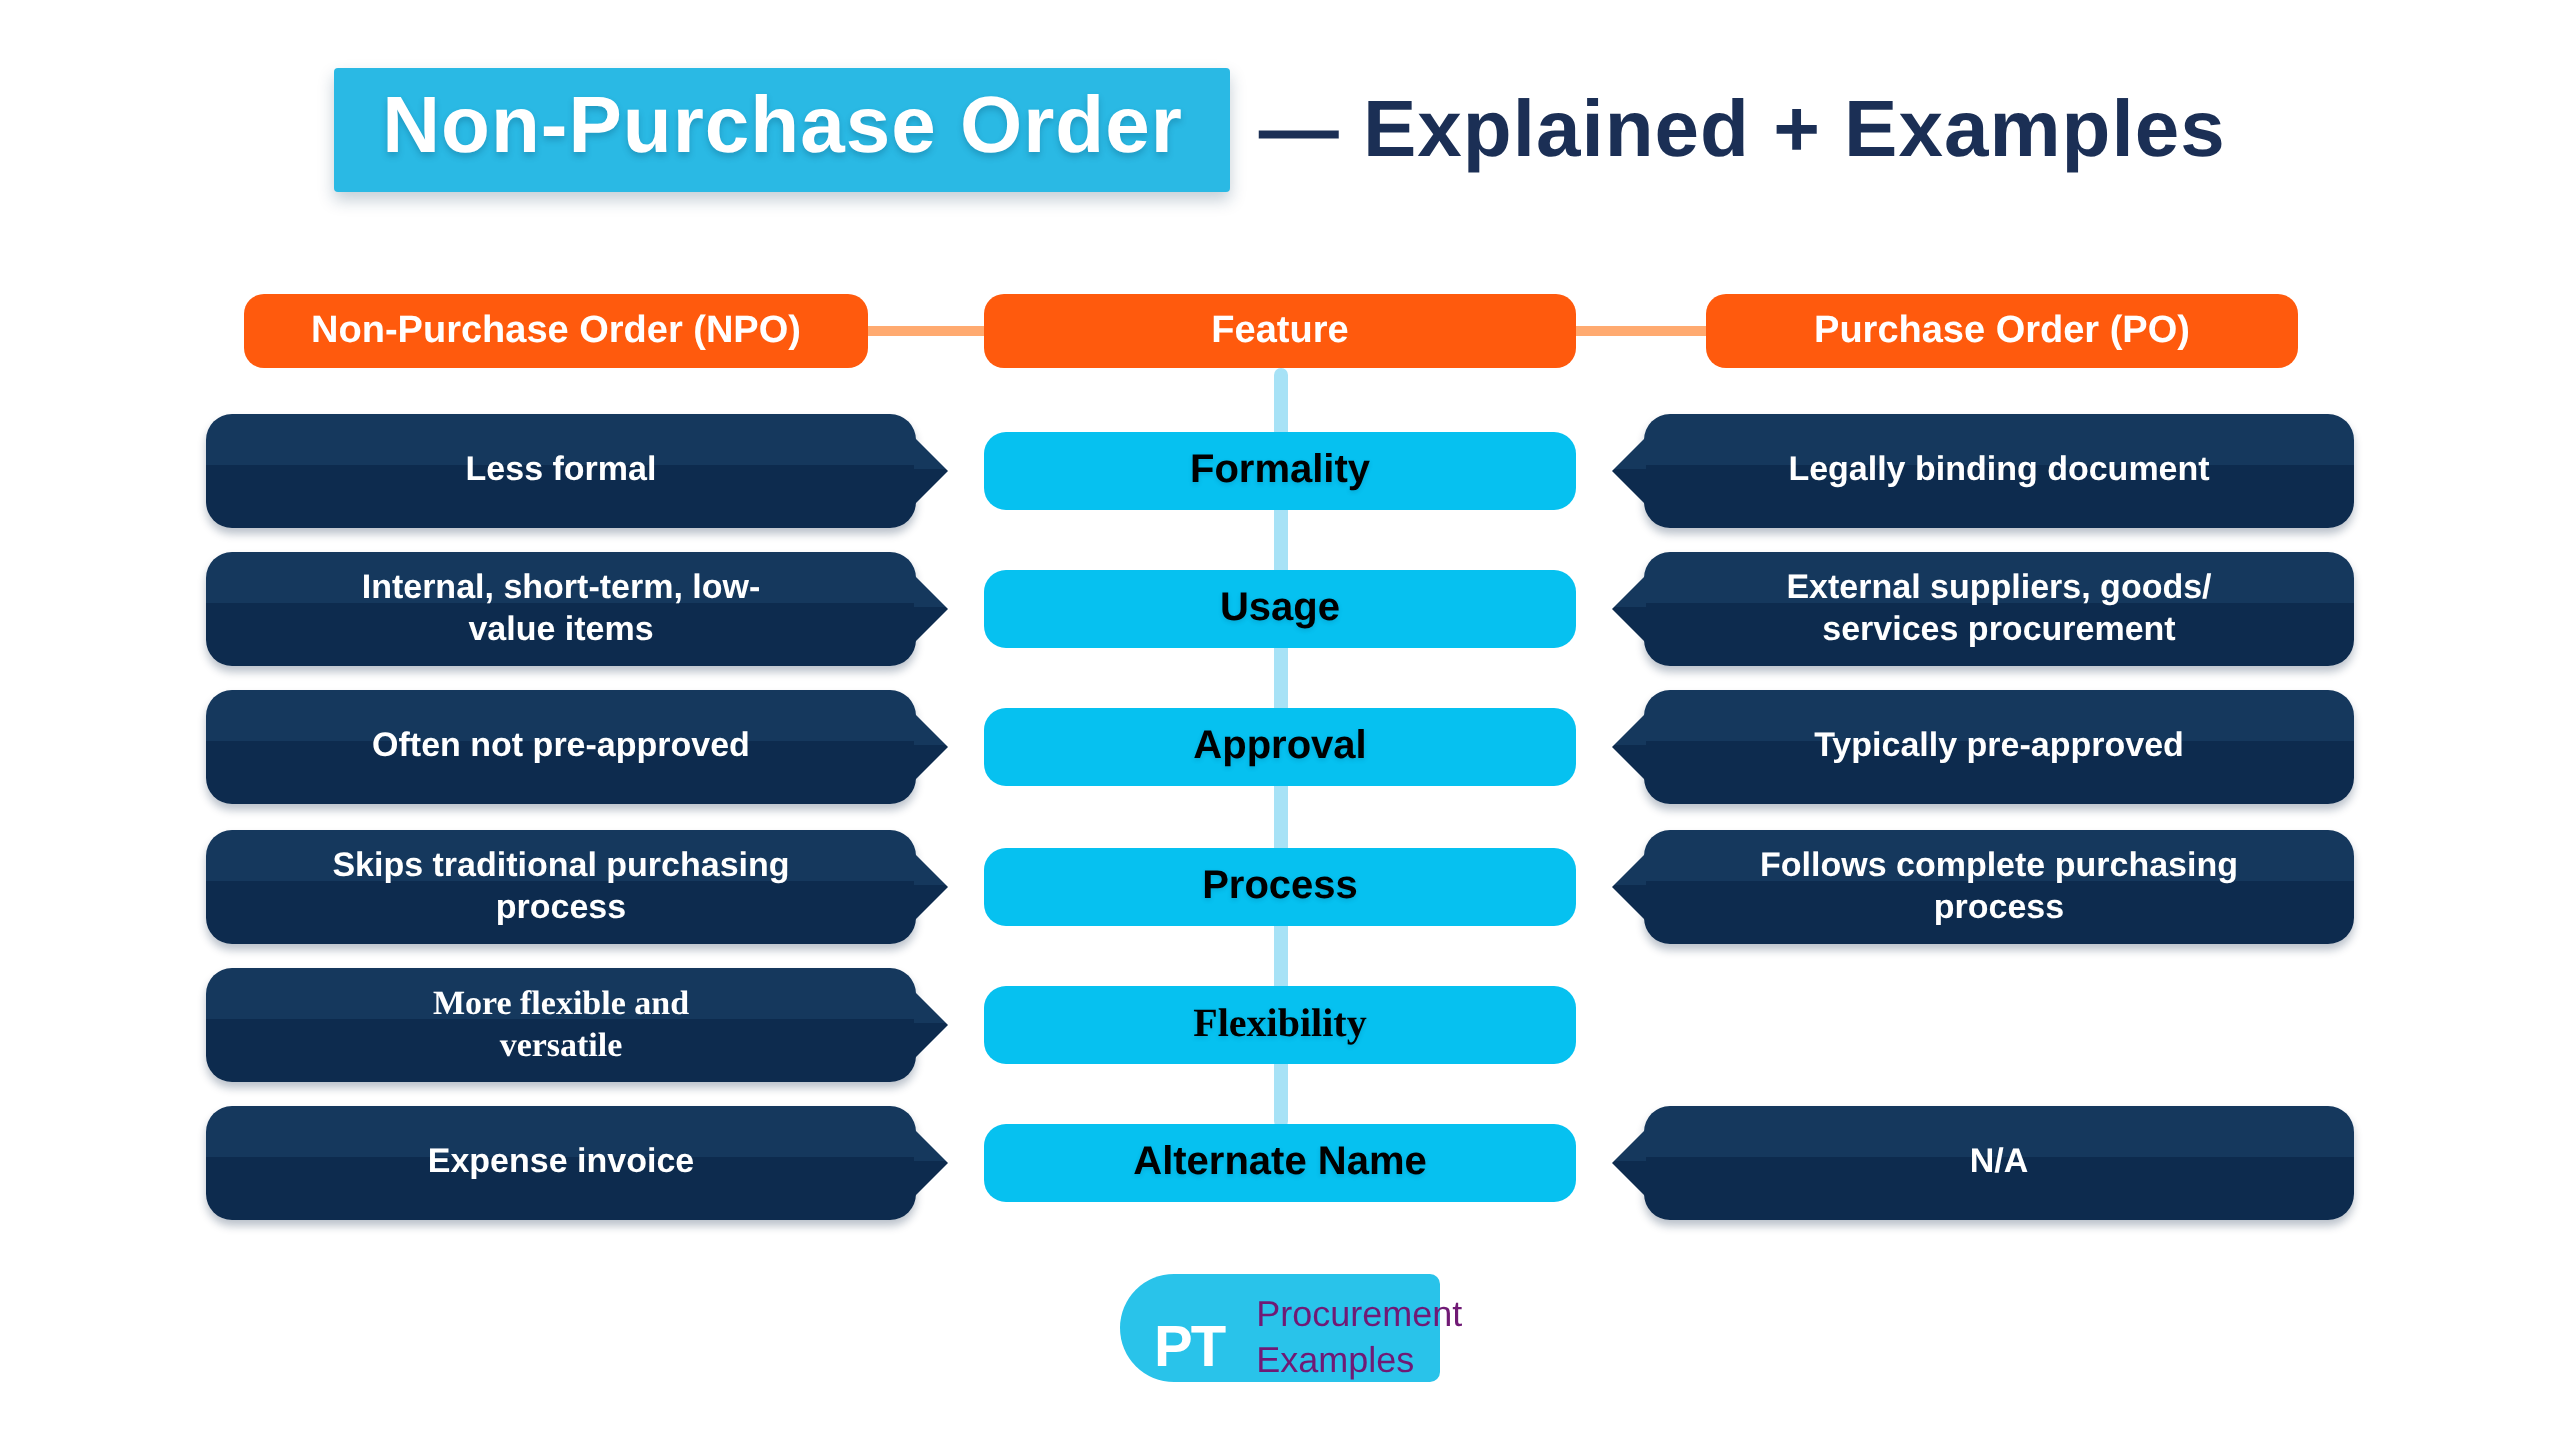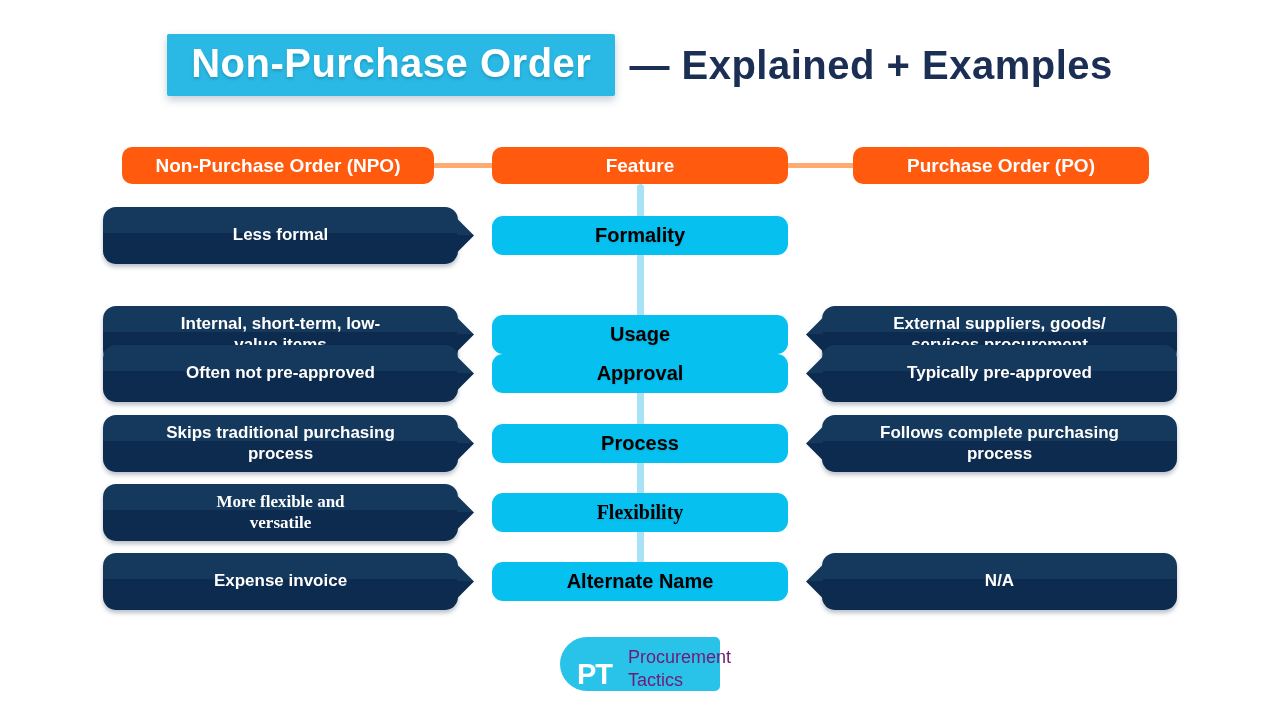--- a/index.html
+++ b/index.html
@@ -42,21 +42,21 @@
   .conn-left{left:430px;width:66px;}
   .conn-right{left:784px;width:73px;}
 
   
   .vline{position:absolute;left:637px;top:184px;width:7px;height:380px;background:var(--conn-cyan);z-index:0;}
 
   
   .rows{position:absolute;left:0;top:207px;width:1280px;z-index:1;}
   .row{position:absolute;left:0;width:1280px;height:57px;}
   .row:nth-child(1){top:0;}
-  .row:nth-child(2){top:69px;margin-top:30px;}
+  .row:nth-child(2){top:69px;}
   .row:nth-child(3){top:138px;}
   .row:nth-child(4){top:208px;}
   .row:nth-child(5){top:277px;font-family:Liberation Serif, serif;}
   .row:nth-child(6){top:346px;}
 
   .navy-box{
     position:absolute;top:0;height:57px;width:355px;
     background:linear-gradient(180deg,var(--navy-top) 0 45%,var(--navy-bottom) 45% 100%);
     border-radius:13px;color:#ffffff;font-weight:bold;font-size:17px;
     display:flex;align-items:center;justify-content:center;text-align:center;
@@ -109,20 +109,21 @@
   <div class="pill pill-left">Non-Purchase Order (NPO)</div>
   <div class="pill pill-center">Feature</div>
   <div class="pill pill-right">Purchase Order (PO)</div>
 
   <div class="vline"></div>
 
   <div class="rows">
     <div class="row">
       <div class="navy-box npo-box">Less formal</div>
       <div class="feature-box">Formality</div>
+      <div class="navy-box po-box">Legally binding document</div>
     </div>
     <div class="row">
       <div class="navy-box npo-box">Internal, short-term, low-
 value items</div>
       <div class="feature-box">Usage</div>
       <div class="navy-box po-box">External suppliers, goods/
 services procurement</div>
     </div>
     <div class="row">
       <div class="navy-box npo-box">Often not pre-approved</div>
@@ -146,17 +147,17 @@
       <div class="feature-box">Alternate Name</div>
       <div class="navy-box po-box">N/A</div>
     </div>
   </div>
 
   <div class="logo">
     <span class="logo-abbr">PT</span>
     <span class="logo-divider"></span>
     <span class="logo-text">
       <span>Procurement</span><br>
-      <span>Tactics</span>
+      <span>Examples</span>
     </span>
   </div>
 
 </div>
 
 </body></html>

